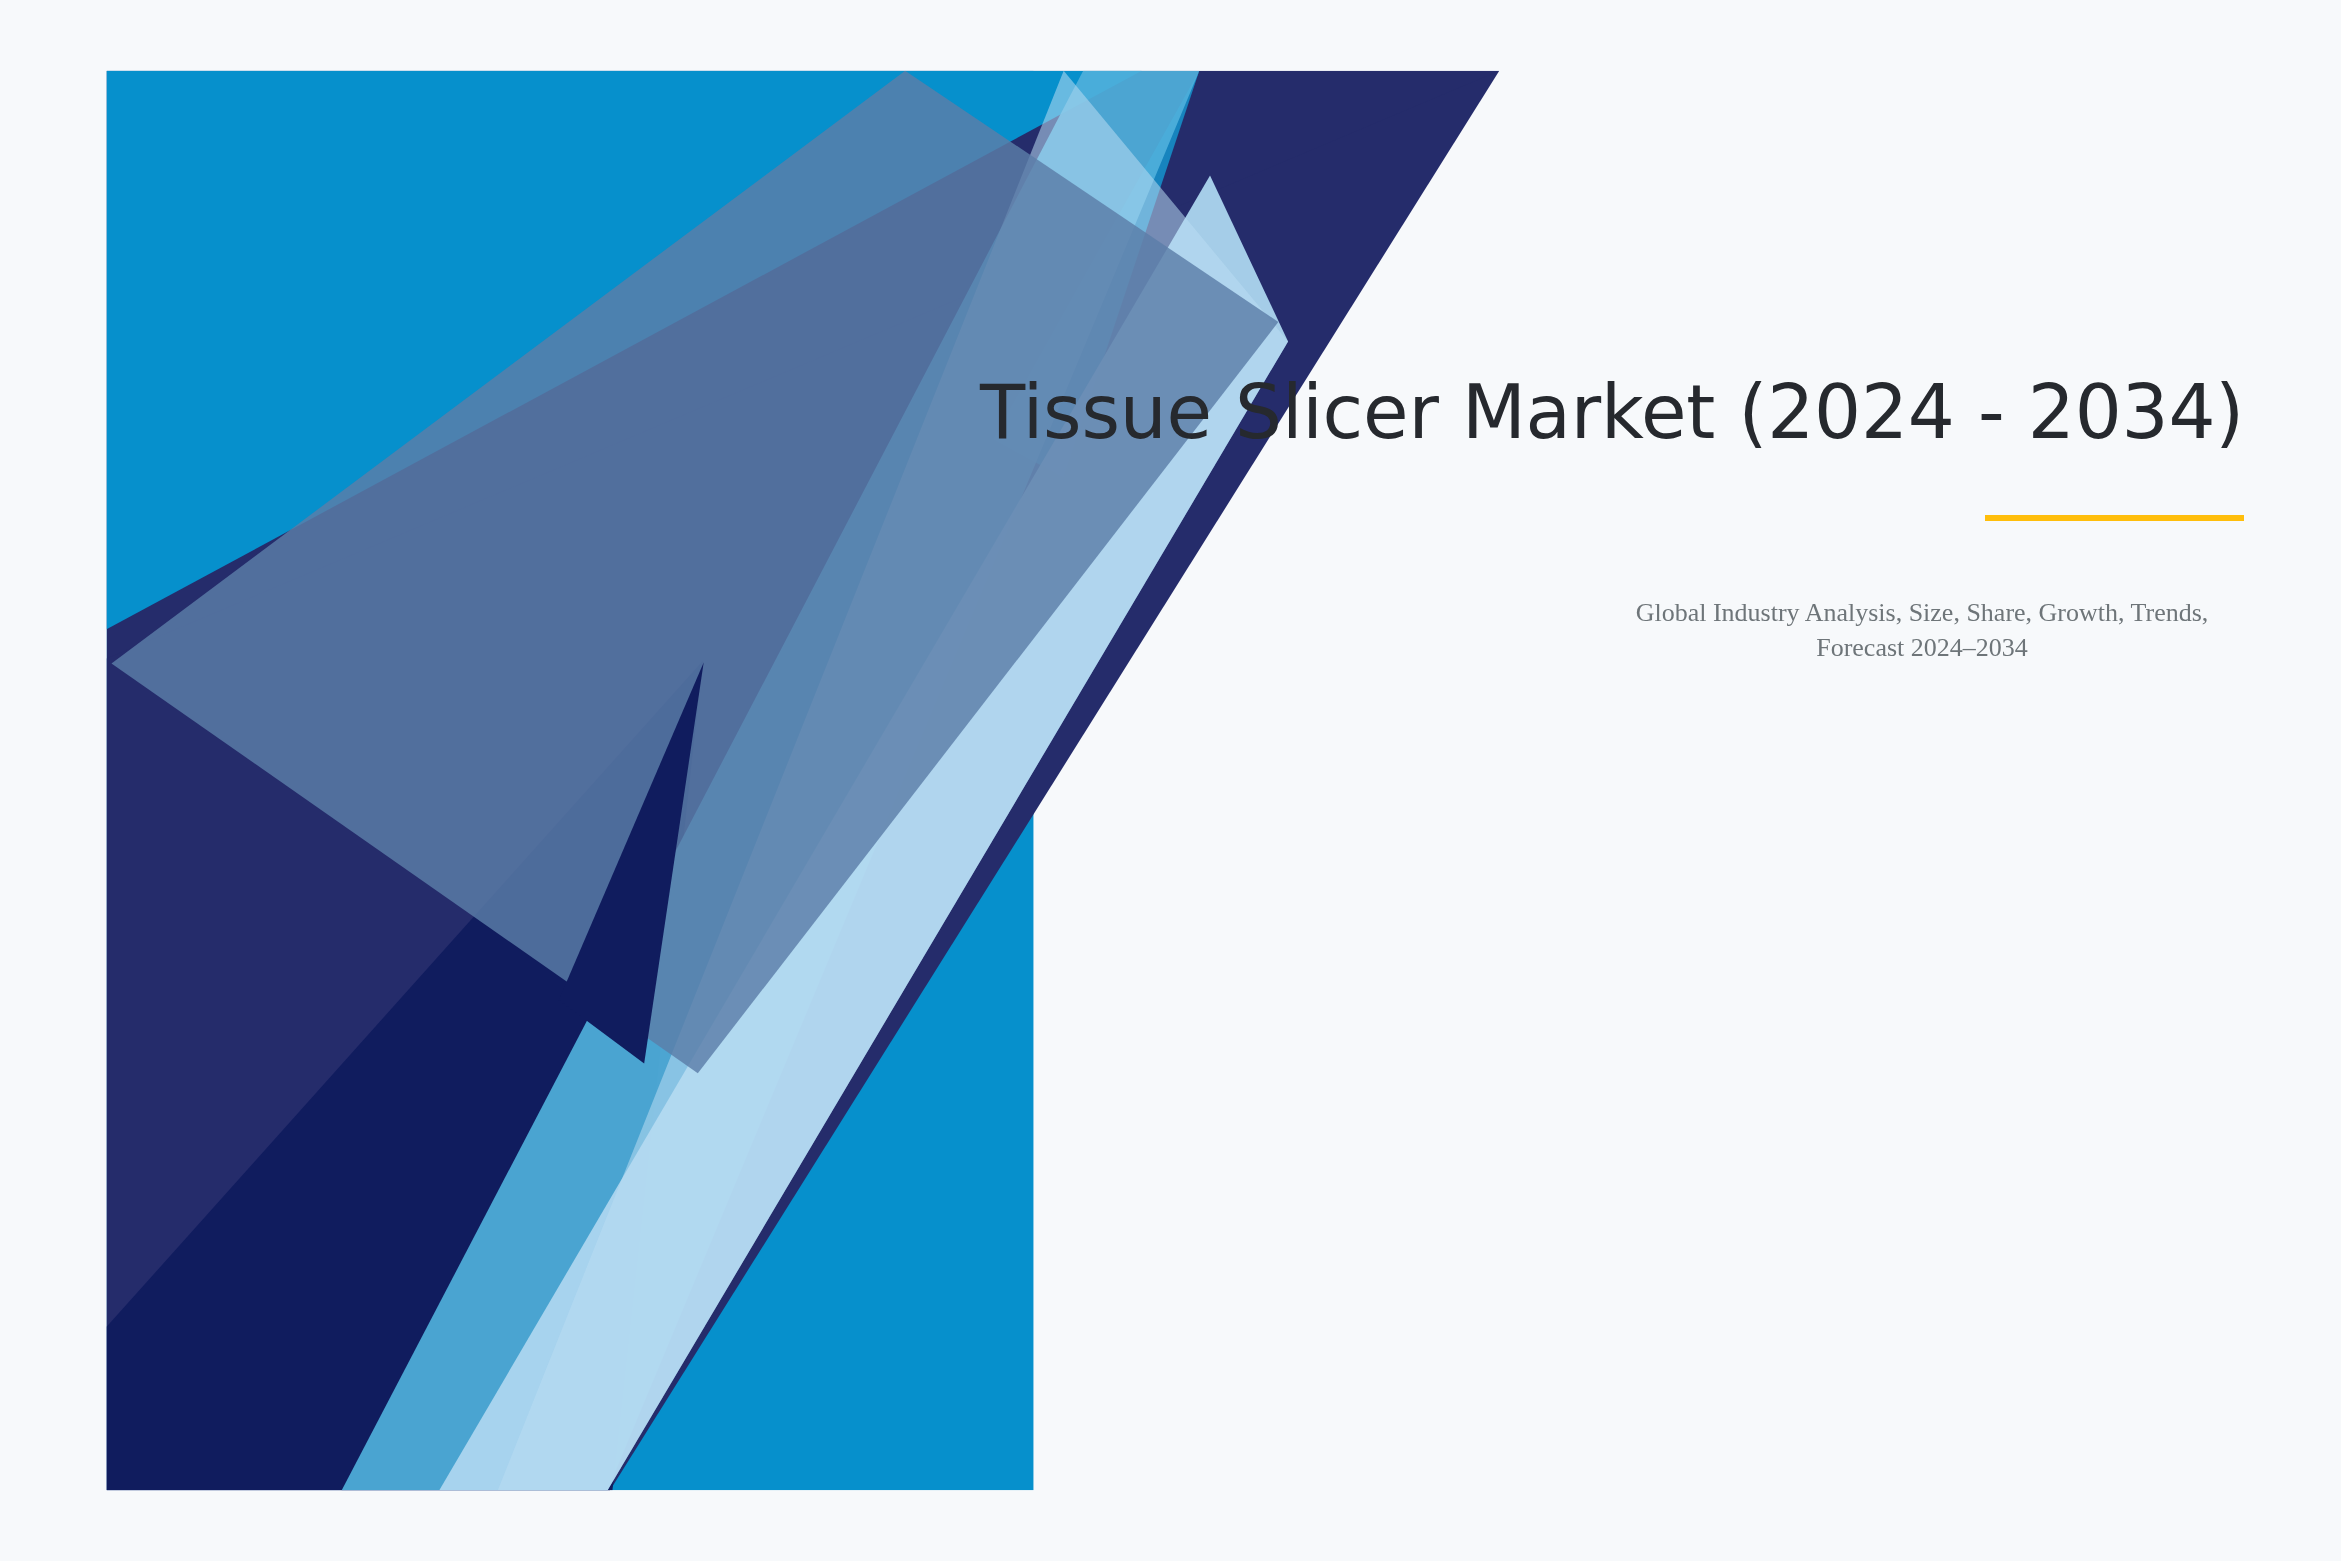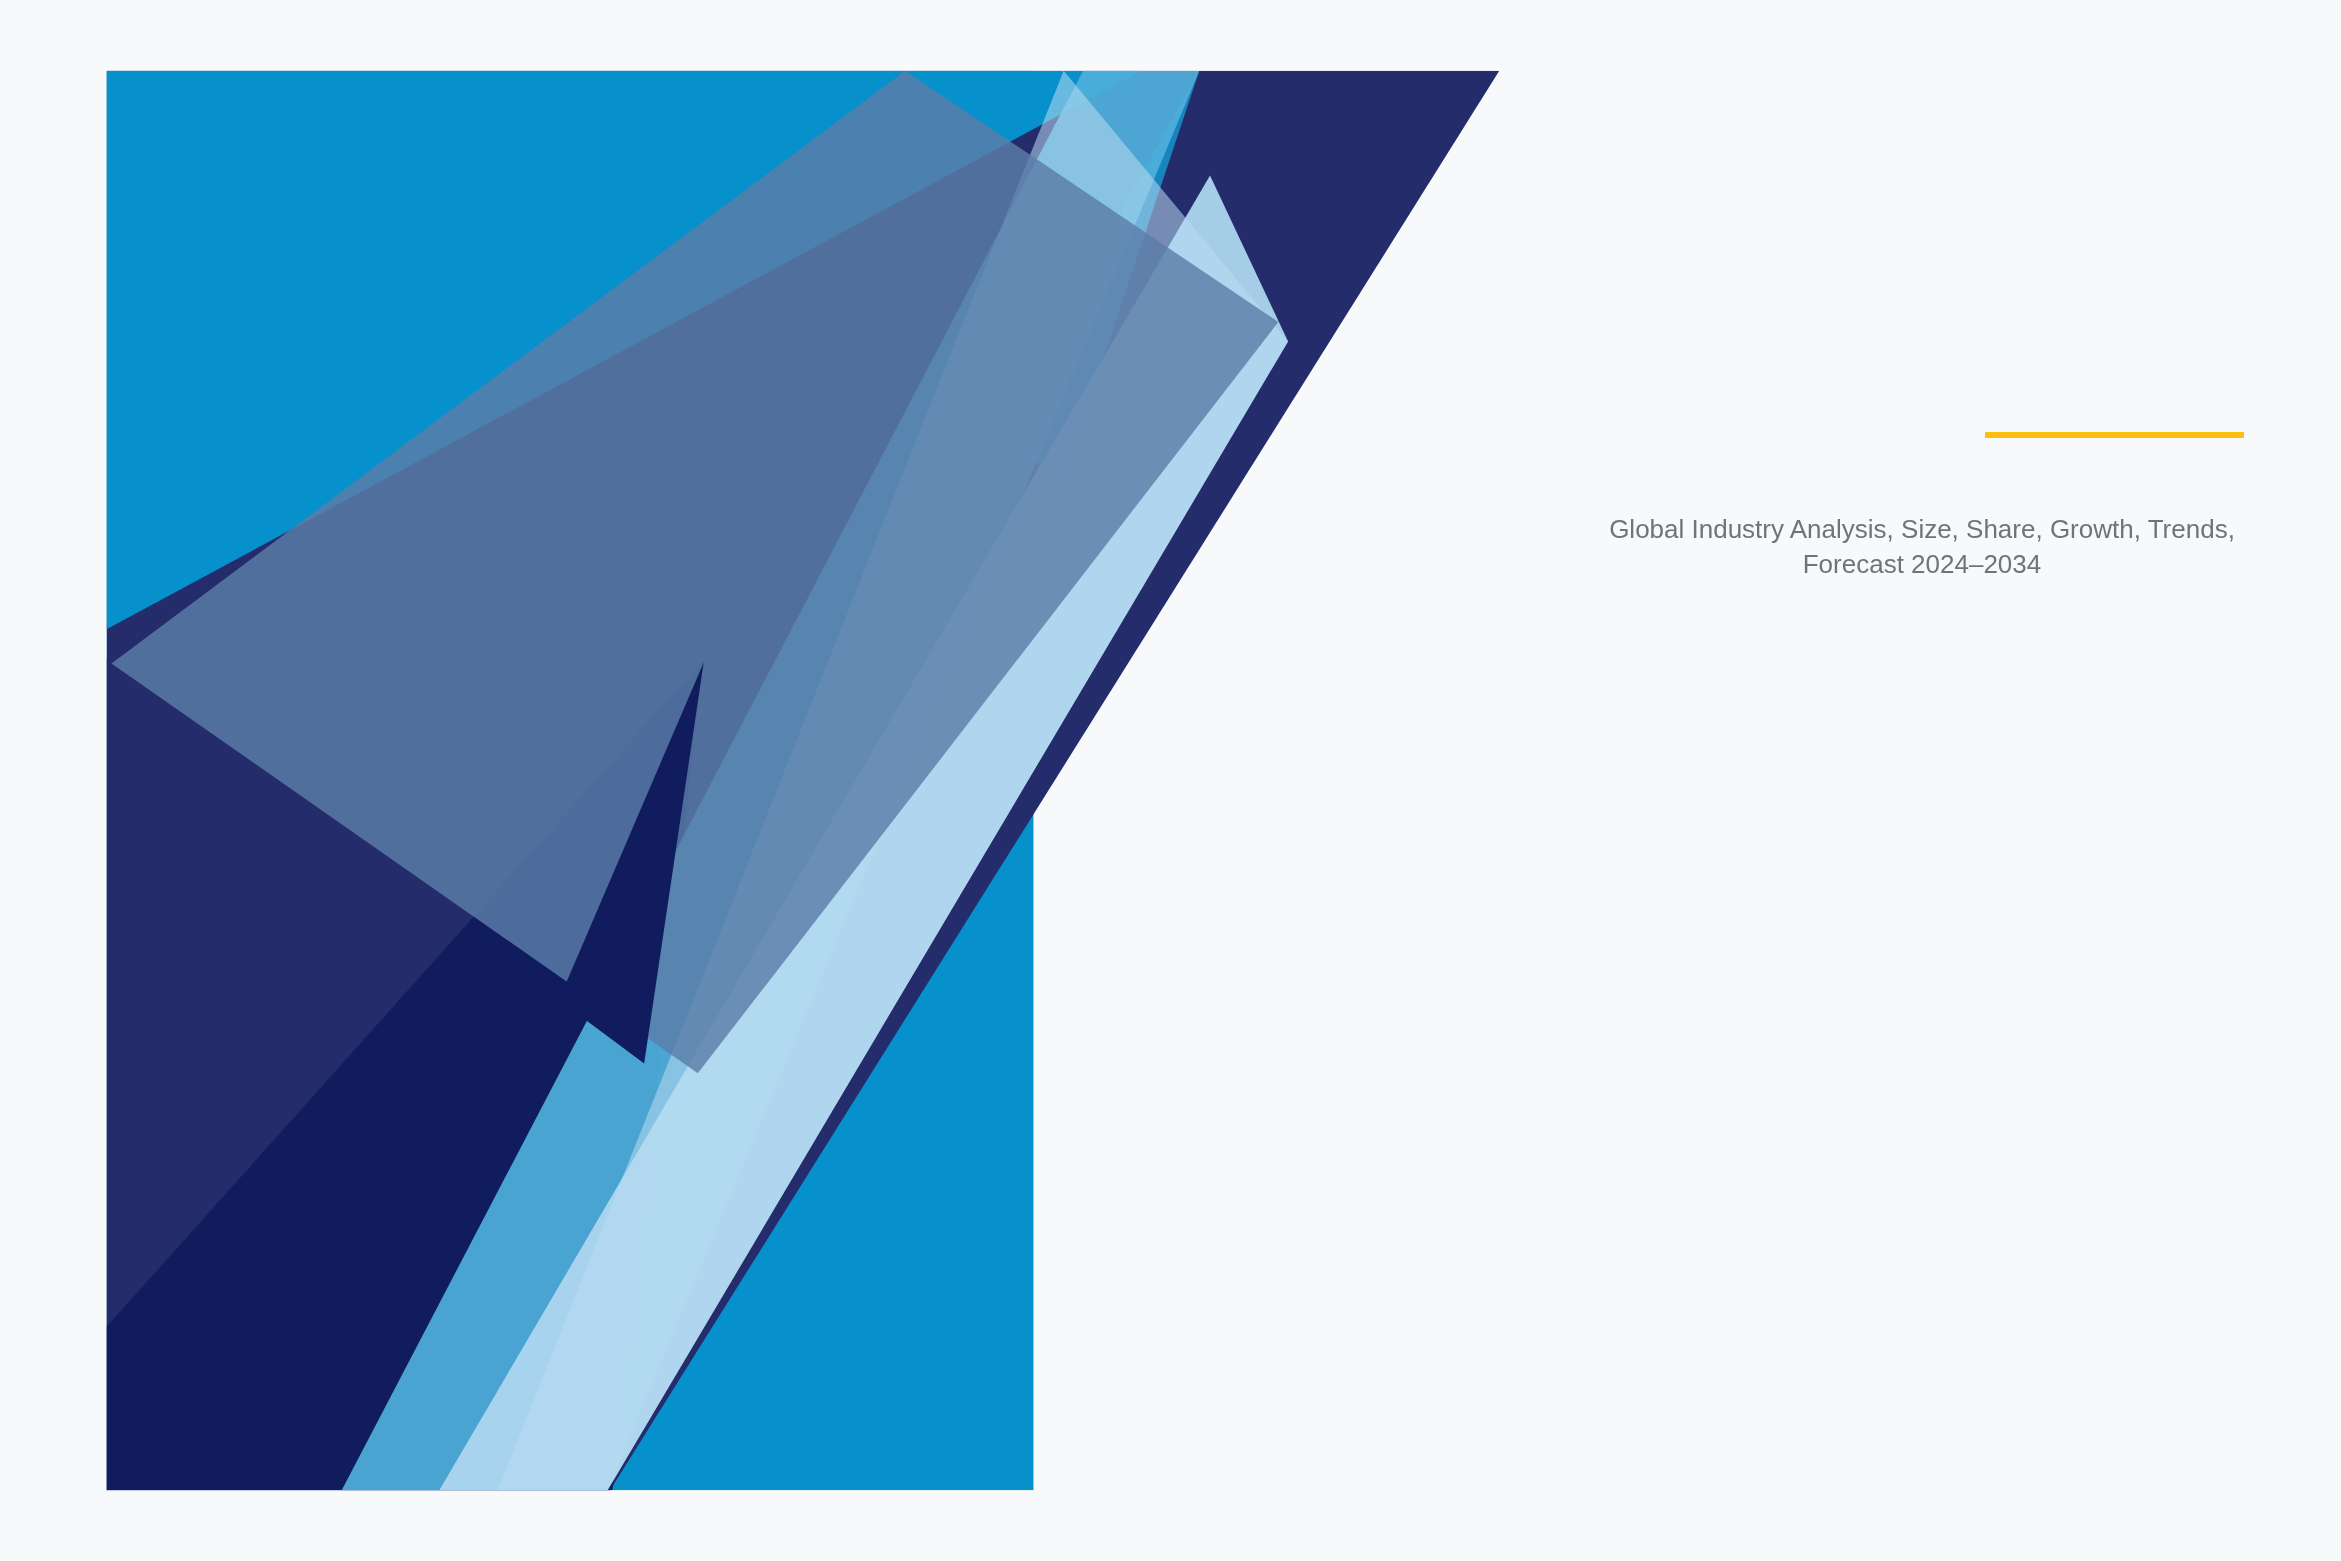--- a/index.html
+++ b/index.html
@@ -63,21 +63,21 @@
 
   #title-rule {
     width: 259px;
     height: 6.3px;
     background: #ffbe0b;
   }
 
   #page-subtitle {
     margin: 0;
     margin-top: 74px;
-    font-family: Liberation Sans, sans-serif;
+    font-family: Liberation Serif, serif;
     font-size: 26px;
     font-weight: 400;
     line-height: 1.35;
     color: #6e7579;
     text-align: center;
     width: 644px;
     margin-left: auto;
     margin-right: 0px;
   }
 </style>
@@ -118,20 +118,21 @@
       <polygon points="1855,145 2620,660 1430,2200 228,1360" fill="#5C7EA8" opacity="0.82"></polygon>
 
       <polygon points="1442,1358 1320,2180 1145,2050" fill="#101C5E"></polygon>
 
       <rect x="218" y="145" width="2855" height="2910" fill="none" stroke="#ffffff" stroke-width="0"></rect>
     </g>
   </svg>
 
   <div id="text-block">
 
+    <h1 id="page-title">Tissue Slicer Market (2024 - 2034)</h1>
 
     <div id="title-rule-wrap">
       <div id="title-rule"></div>
     </div>
 
     <p id="page-subtitle">Global Industry Analysis, Size, Share, Growth, Trends, Forecast 2024–2034</p>
 
   </div>
 
 </div>

